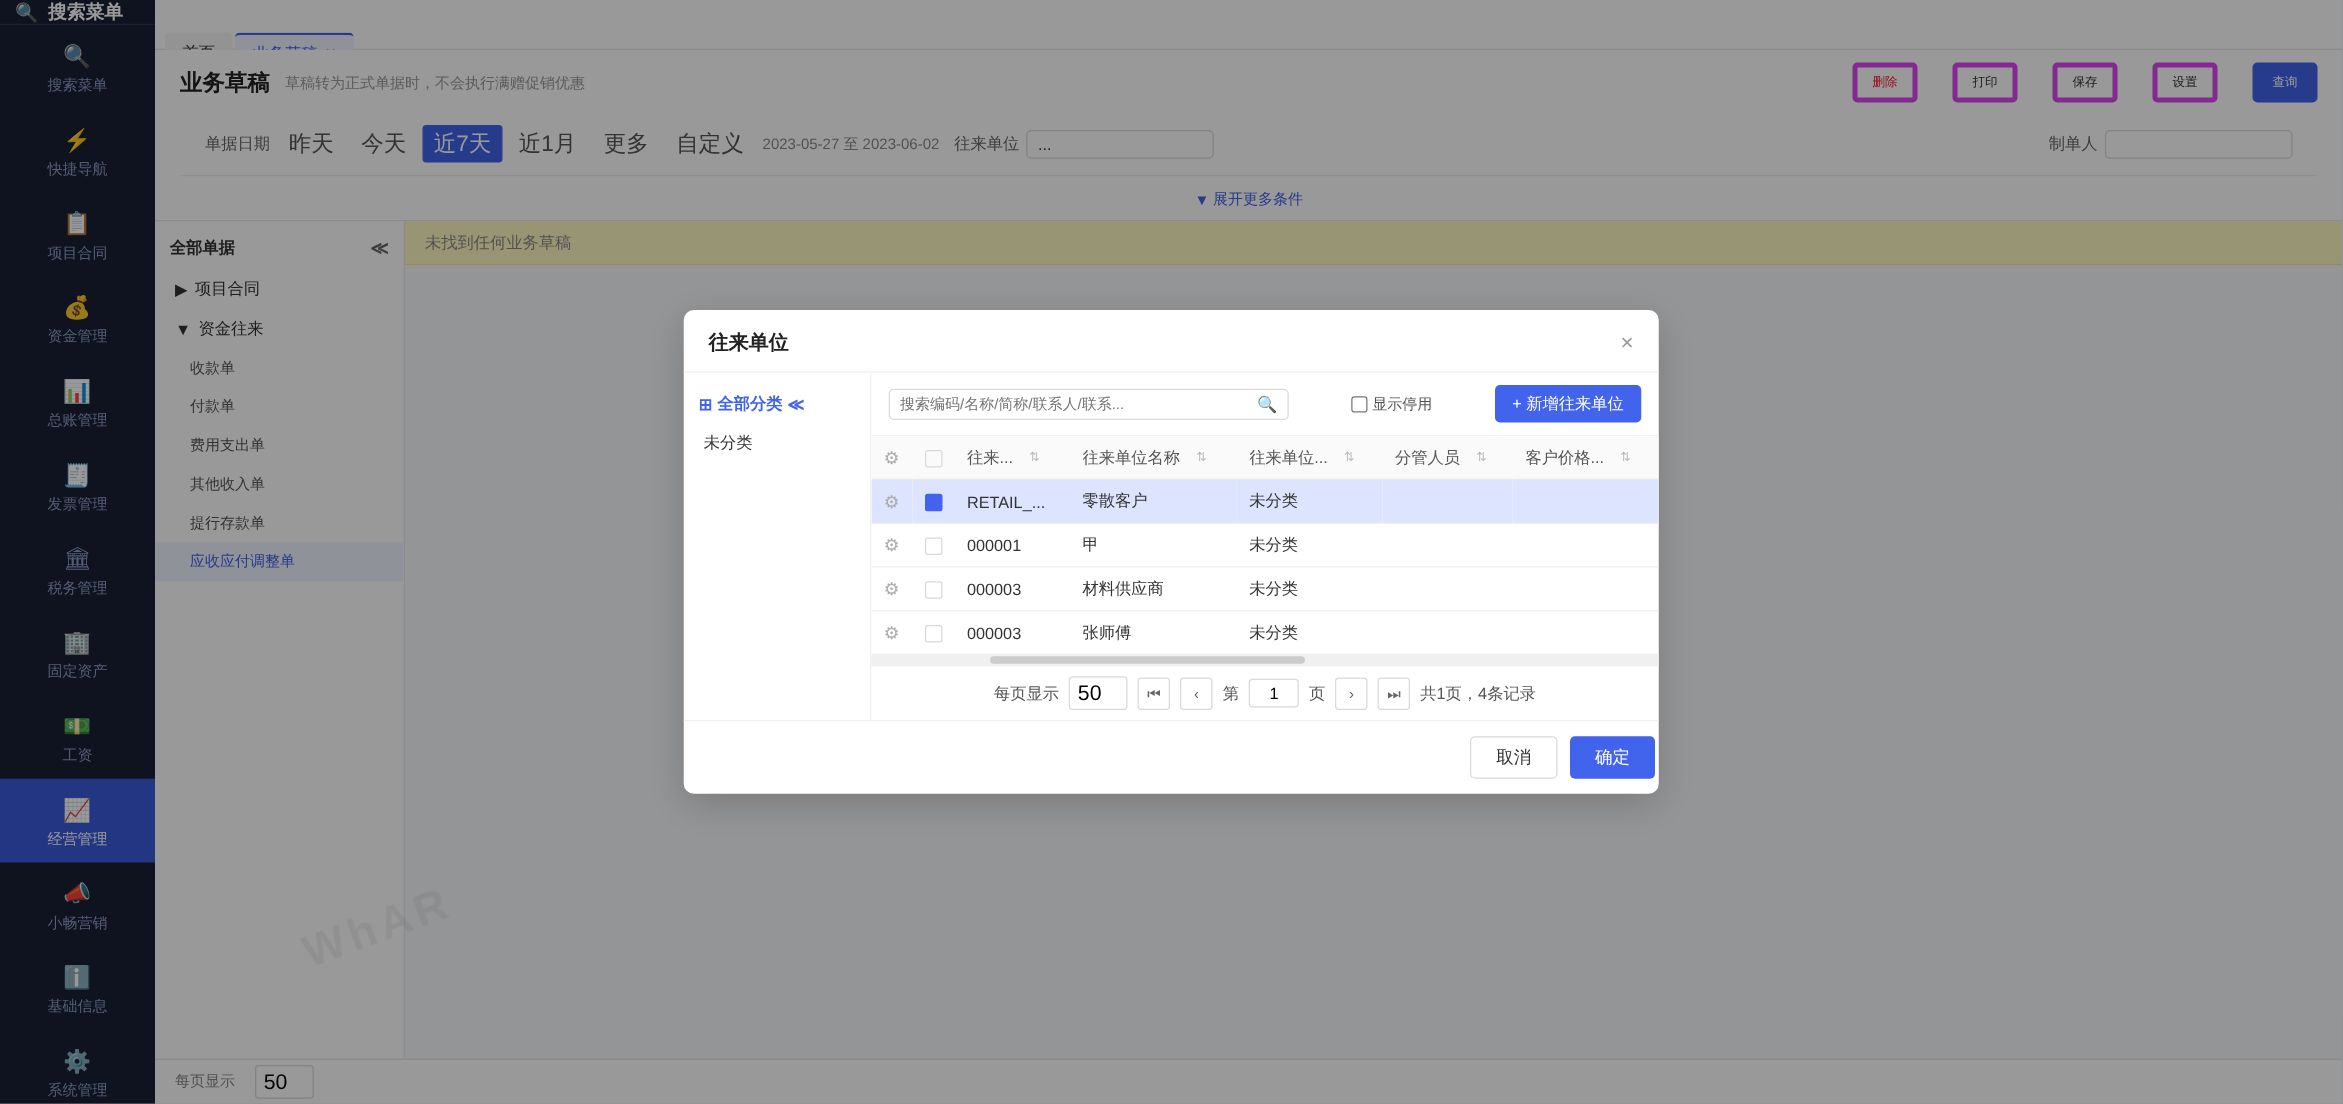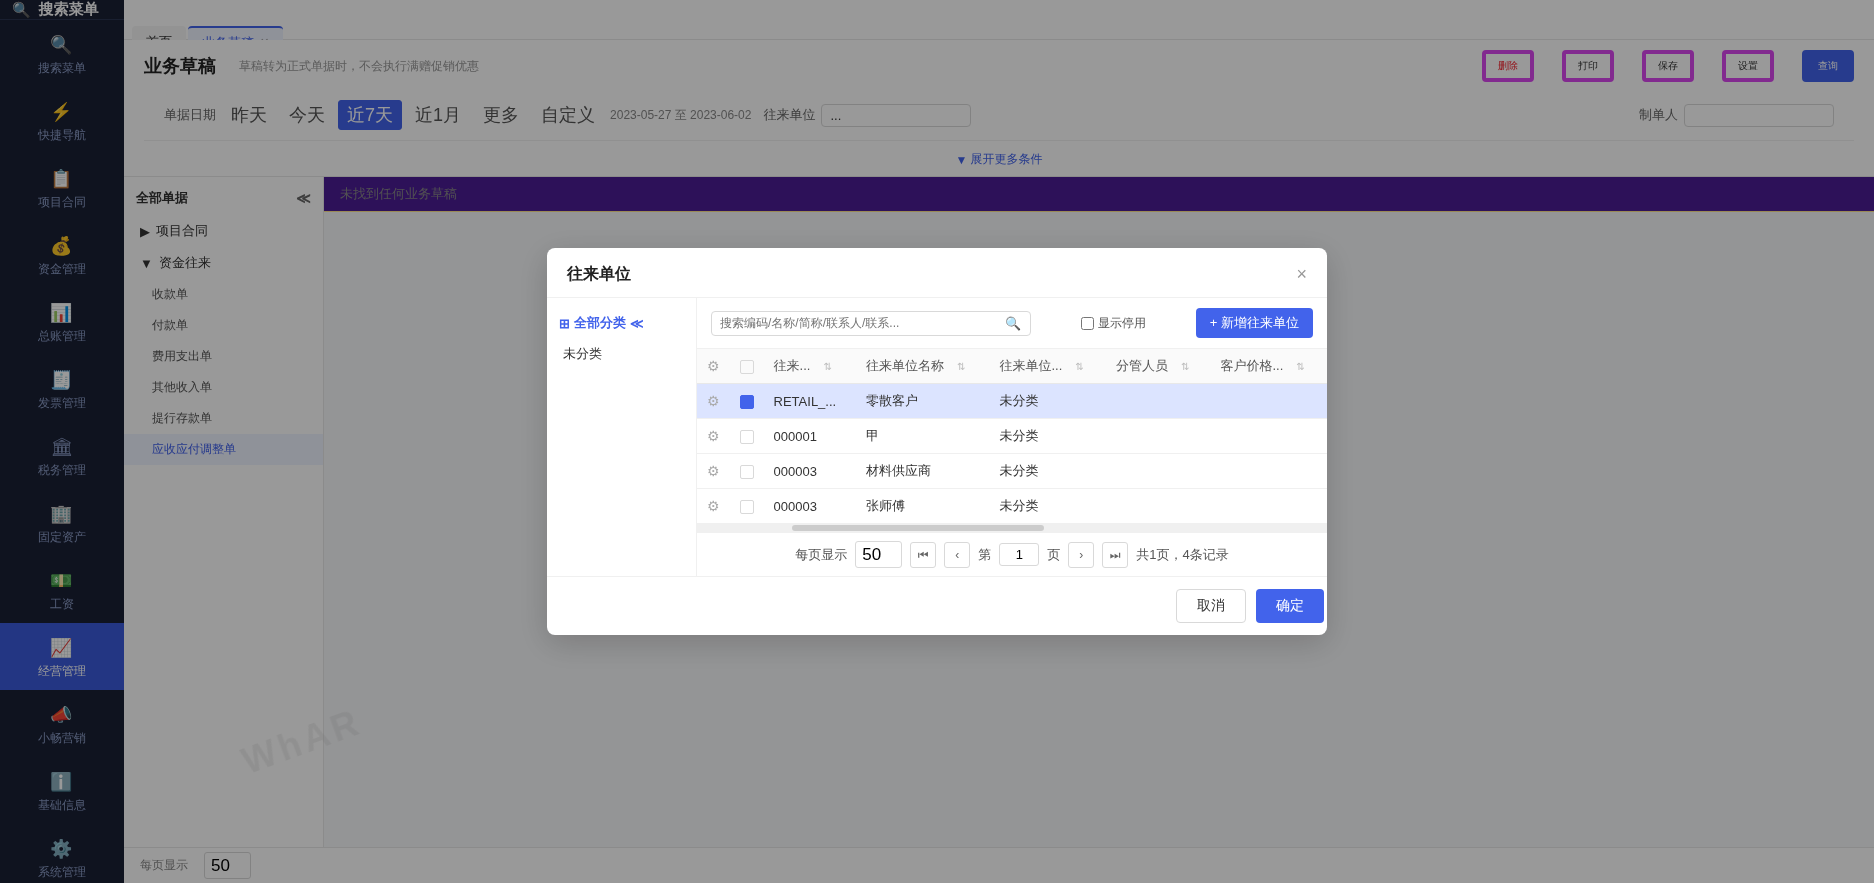--- a/index.html
+++ b/index.html
@@ -85,21 +85,21 @@
       margin-bottom: 8px;
     }
     .page-title {
       font-size: 18px;
       font-weight: bold;
       color: #222;
     }
     .page-subtitle {
       font-size: 12px;
       color: #999;
-      margin-left: 23px;
+      margin-left: 12px;
     }
     .page-actions {
       display: flex;
       gap: 8px;
       align-items: center;
     }
     .btn-action {
       padding: 5px 12px;
       font-size: 10px;
       border: 4px solid #d946ef;
@@ -208,21 +208,21 @@
     .left-panel-item.sub.active { color: #4263eb; background: #eff3ff; }
 
     
     .table-area {
       flex: 1;
       overflow: auto;
       background: #f7f8fa;
       position: relative;
     }
     .notice-bar {
-      background: #4c1d95;
+      background: #fef9c3;
       padding: 8px 16px;
       font-size: 13px;
       color: #888;
       border-bottom: 1px solid #ffe58f;
     }
 
     
     .overlay {
       position: fixed;
       inset: 0;

